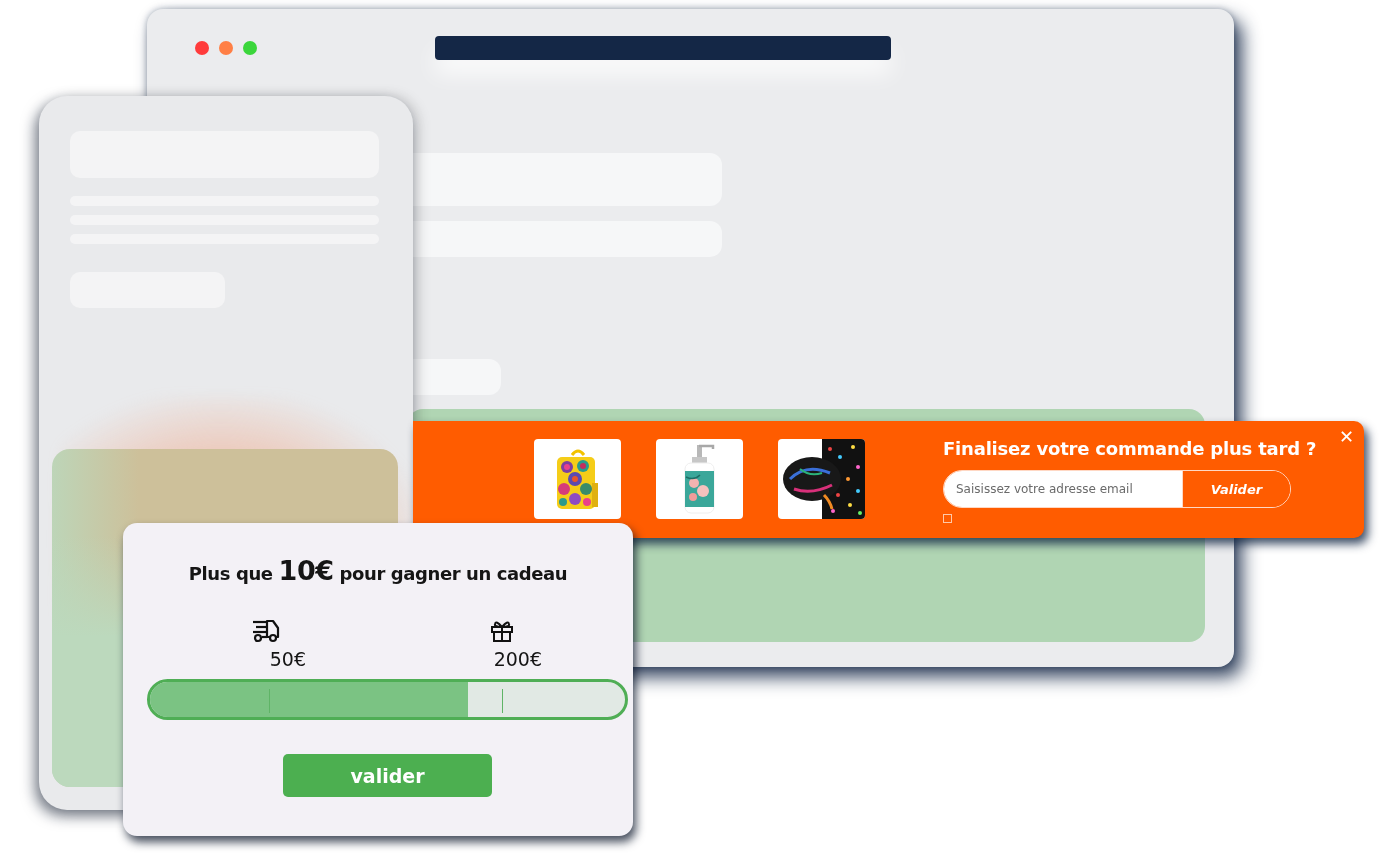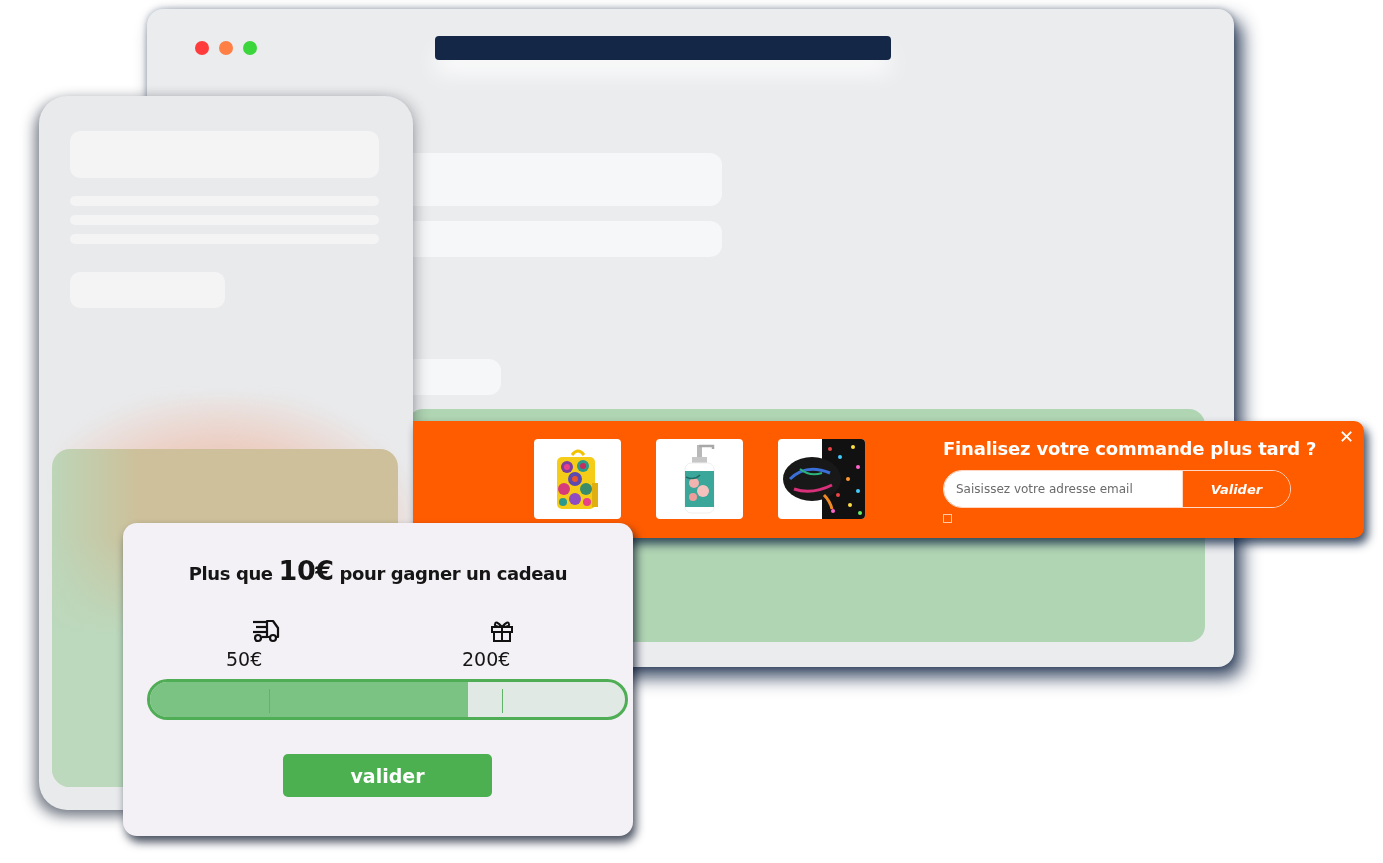--- a/index.html
+++ b/index.html
@@ -106,21 +106,21 @@
       box-shadow: 3px 6px 10px rgba(10,20,40,0.75);
       padding-left: 20px;
     }
     .gift-headline {
       position: absolute; left: 0; right: 0; top: 32px; text-align: center;
       font-family: "DejaVu Sans", sans-serif; font-size: 18px; color: #151515;
       font-weight: bold; letter-spacing: -0.4px;
     }
     .gift-headline .amount { font-size: 27px; font-weight: bold; }
     .milestone {
-      position: absolute; top: 95px; width: 80px; text-align: left;
+      position: absolute; top: 95px; width: 80px; text-align: right;
       font-family: "DejaVu Sans", sans-serif; font-size: 19px; color: #151515;
     }
     .milestone svg { display: block; margin: 0 auto 4px auto; }
     .progress {
       position: absolute; left: 24px; top: 156px; width: 481px; height: 41px;
       border: 3px solid #4fae55; border-radius: 21px; background: #e1e9e4;
       overflow: hidden;
     }
     .progress-fill { position: absolute; left: 0; top: 0; bottom: 0; background: #7bc383; }
     .tick { position: absolute; top: 7px; width: 1px; height: 24px; background: #5fb466; }

